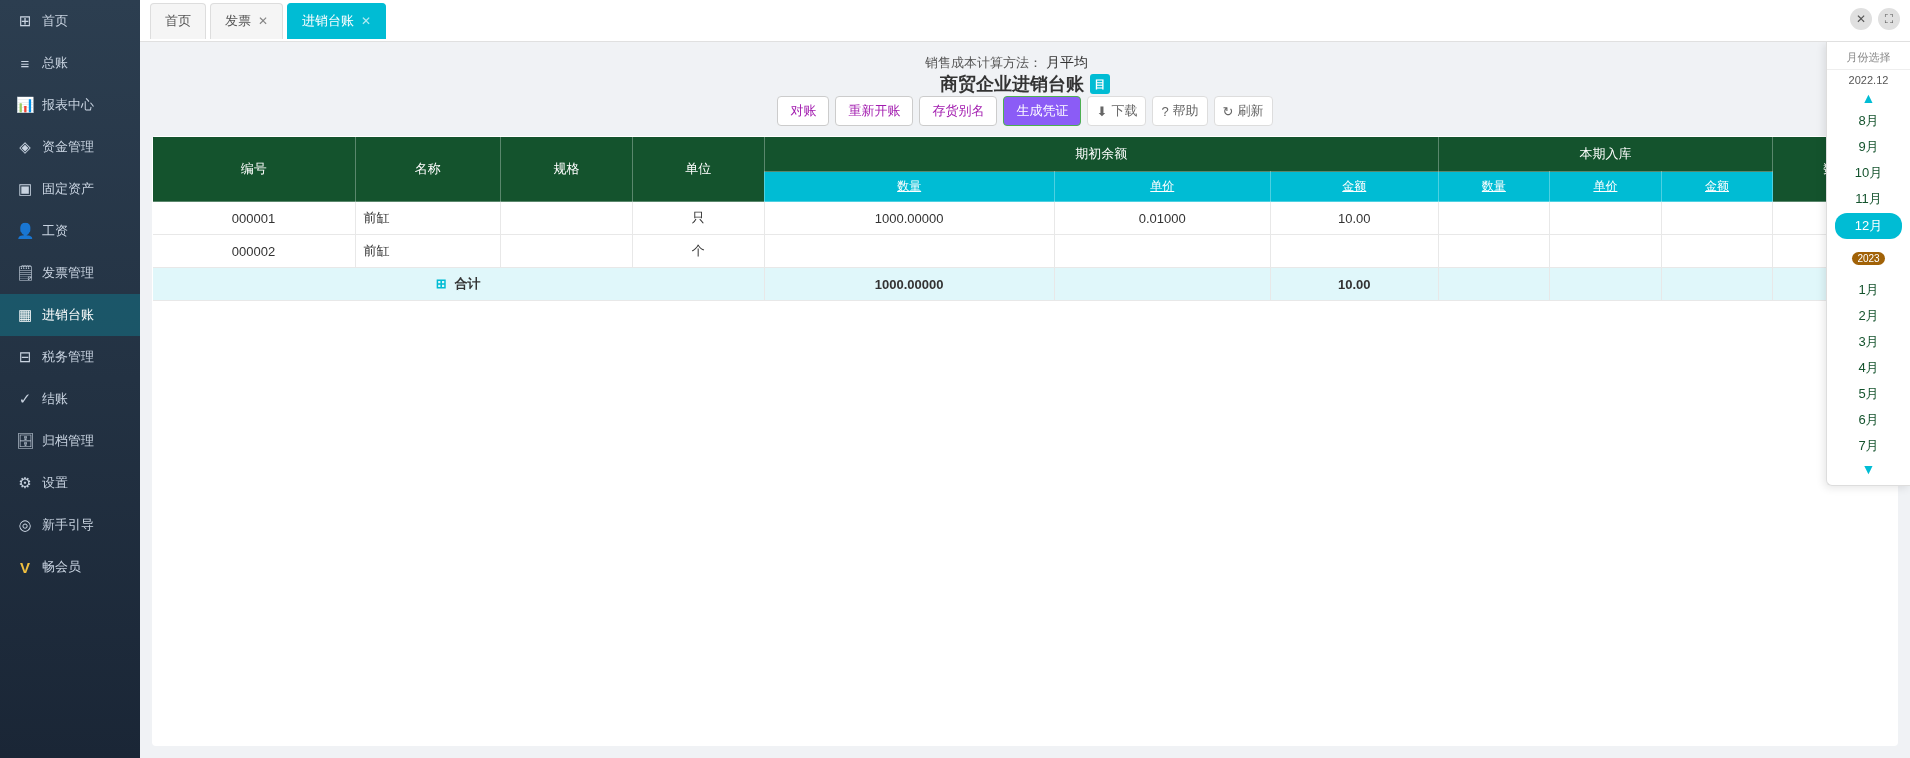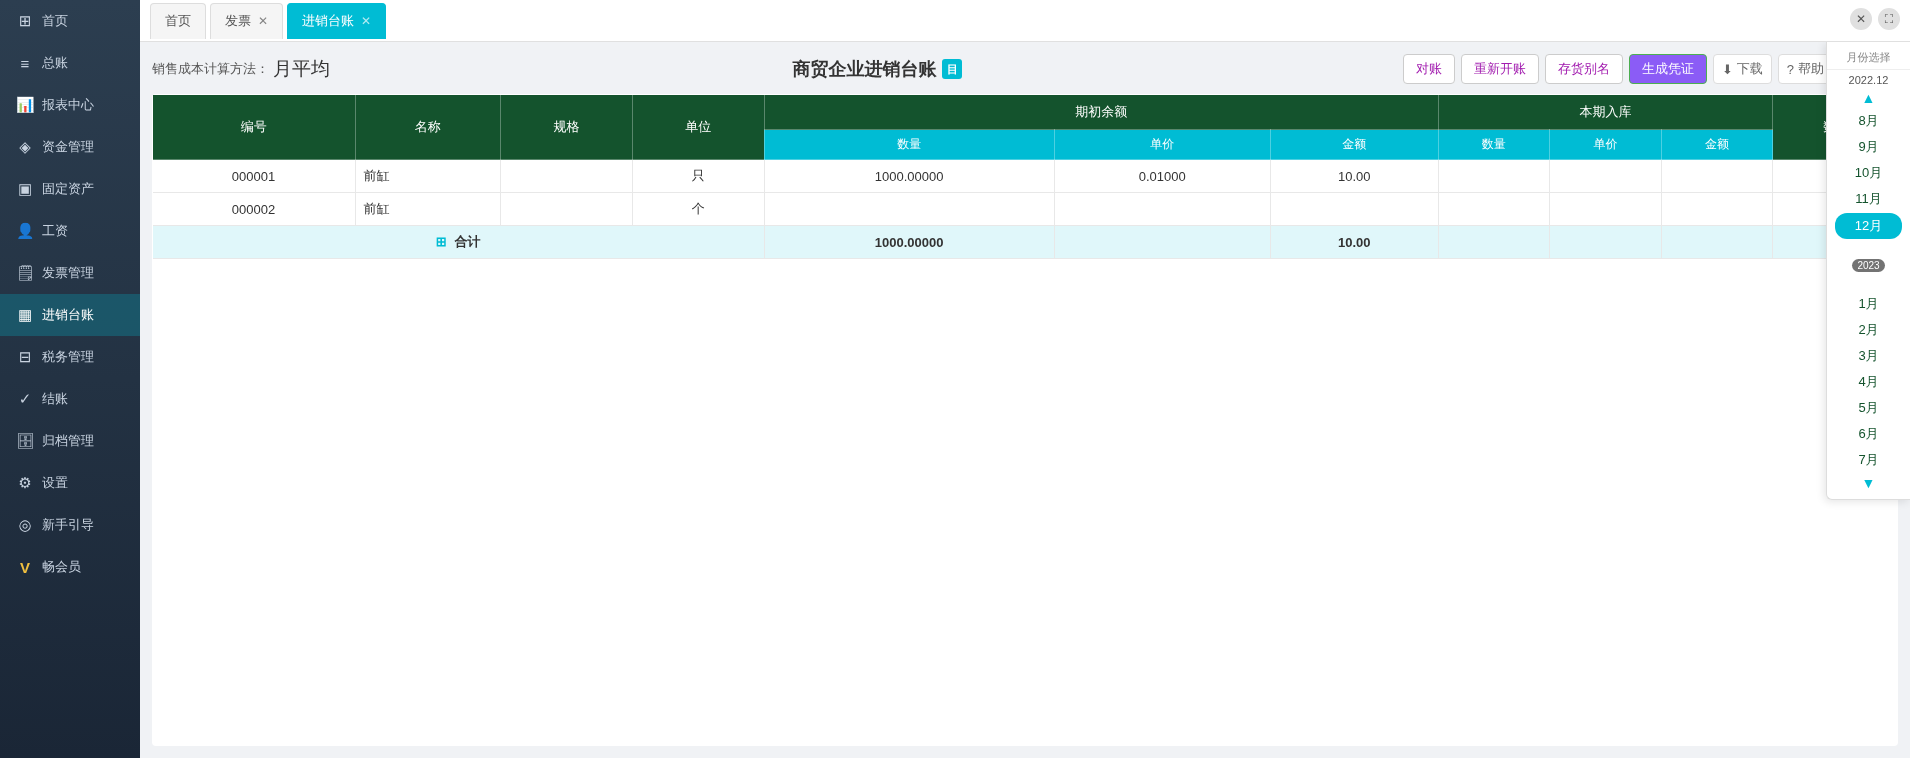--- a/index.html
+++ b/index.html
@@ -106,20 +106,21 @@
       padding: 12px;
       overflow: hidden;
       position: relative;
     }
 
     
     .toolbar-row {
       display: flex;
       align-items: center;
       margin-bottom: 10px;
+      flex-direction: column;
     }
     .page-title {
       flex: 1;
       text-align: right;
       font-size: 18px;
       font-weight: bold;
       color: #333;
       display: flex;
       align-items: center;
       justify-content: center;
@@ -187,20 +188,21 @@
       font-weight: 500;
     }
     thead tr.header-sub th {
       background: #00bcd4;
       color: #fff;
       text-align: center;
       padding: 6px 4px;
       border: 1px solid rgba(255,255,255,0.3);
       font-weight: 400;
       font-size: 12px;
+      text-decoration: underline;
     }
     tbody tr {
       border-bottom: 1px solid #e8e8e8;
     }
     tbody td {
       padding: 7px 8px;
       text-align: center;
       border-right: 1px solid #e8e8e8;
       color: #333;
     }
@@ -248,26 +250,26 @@
       color: #14532d;
     }
     .month-item.active {
       background: #00bcd4;
       color: #fff;
       border-radius: 12px;
       margin: 1px 8px;
     }
     .year-badge {
       display: inline-block;
-      background: #737373;
+      background: #a16207;
       color: #fff;
       border-radius: 8px;
       font-size: 10px;
       padding: 1px 5px;
-      margin: 17px auto;
+      margin: 10px auto;
       text-align: center;
       width: fit-content;
     }
     .year-row {
       display: flex; justify-content: center;
       padding: 2px 0;
     }
 
     
     .content-area::-webkit-scrollbar { width: 6px; }
@@ -354,21 +356,21 @@
       <button class="win-btn">⛶</button>
     </div>
   </div>
 
   <div class="content-area">
 
     <div class="toolbar-row">
 
       <div style="display:flex;align-items:center;gap:4px;min-width:200px;">
         <span style="color:#555;font-size:13px;">销售成本计算方法：</span>
-        <span style="color:#333;font-weight:500;font-size:19px;">月平均</span>
+        <span style="color:#333;font-weight:500;font-size:14px;">月平均</span>
       </div>
 
       <div class="page-title">
         <span>商贸企业进销台账</span>
         <span class="title-icon">目</span>
       </div>
 
       <div class="toolbar-buttons">
         <button class="btn btn-outline">对账</button>
         <button class="btn btn-outline">重新开账</button>

